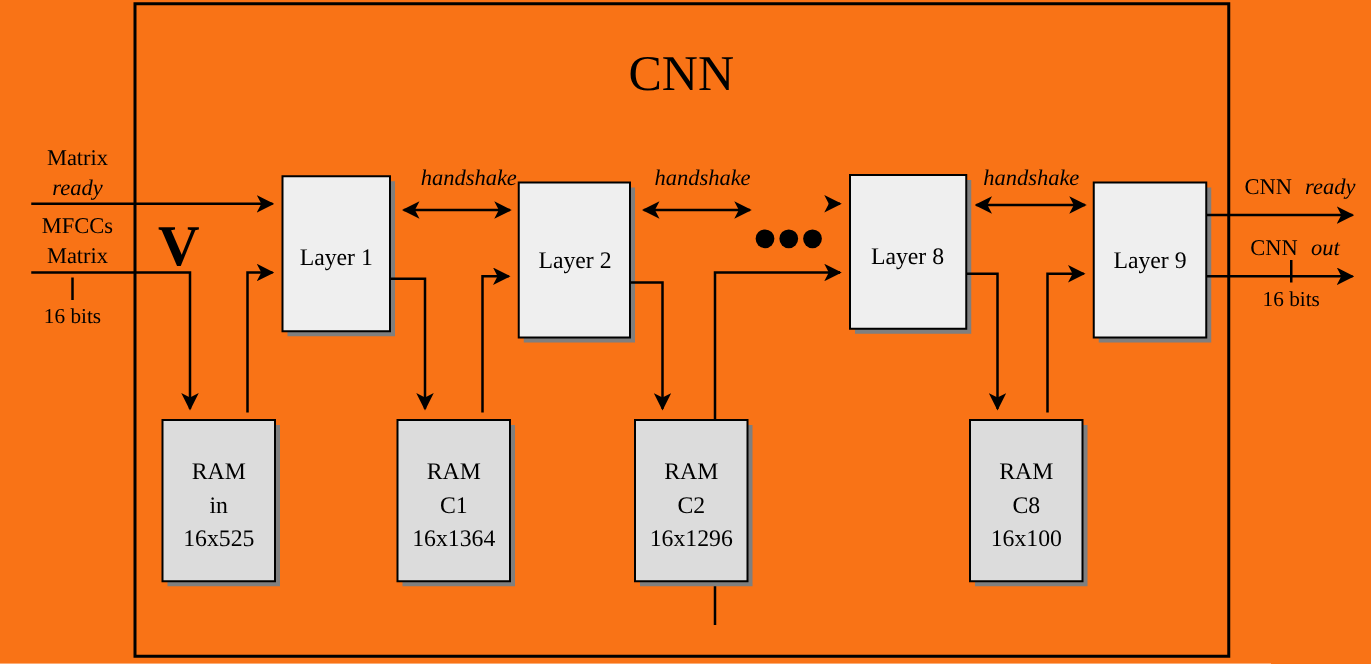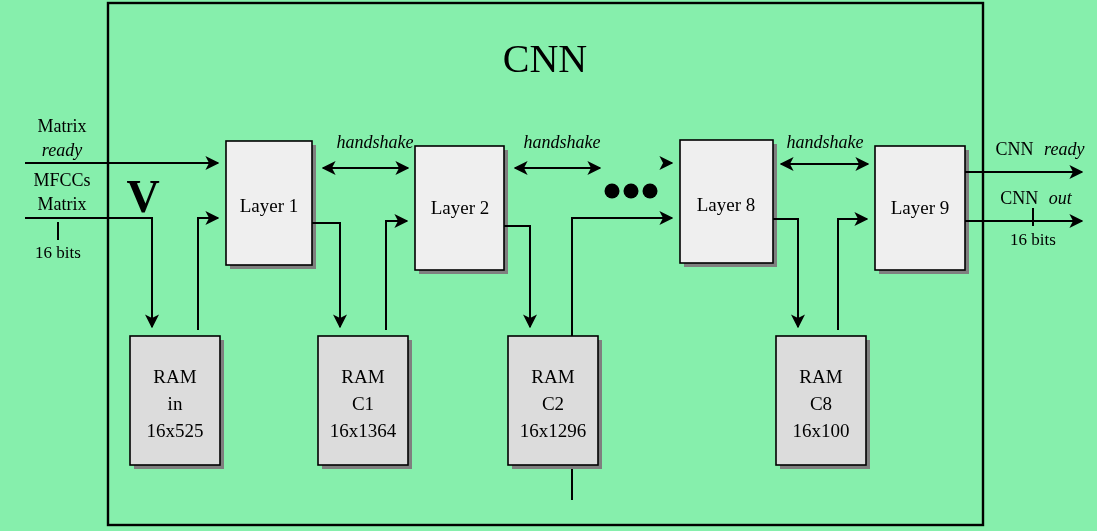--- a/index.html
+++ b/index.html
@@ -4,21 +4,21 @@
 <style>
   html, body {
     margin: 0;
     padding: 0;
     background: #ffffff;
   }
   #stage {
     position: relative;
     width: 1097px;
     height: 531px;
-    background: #86efac;
+    background: #f97316;
     overflow: hidden;
     font-family: "Liberation Serif", serif;
   }
   svg.diagram {
     position: absolute;
     left: 0;
     top: 0;
     width: 1097px;
     height: 531px;
   }

